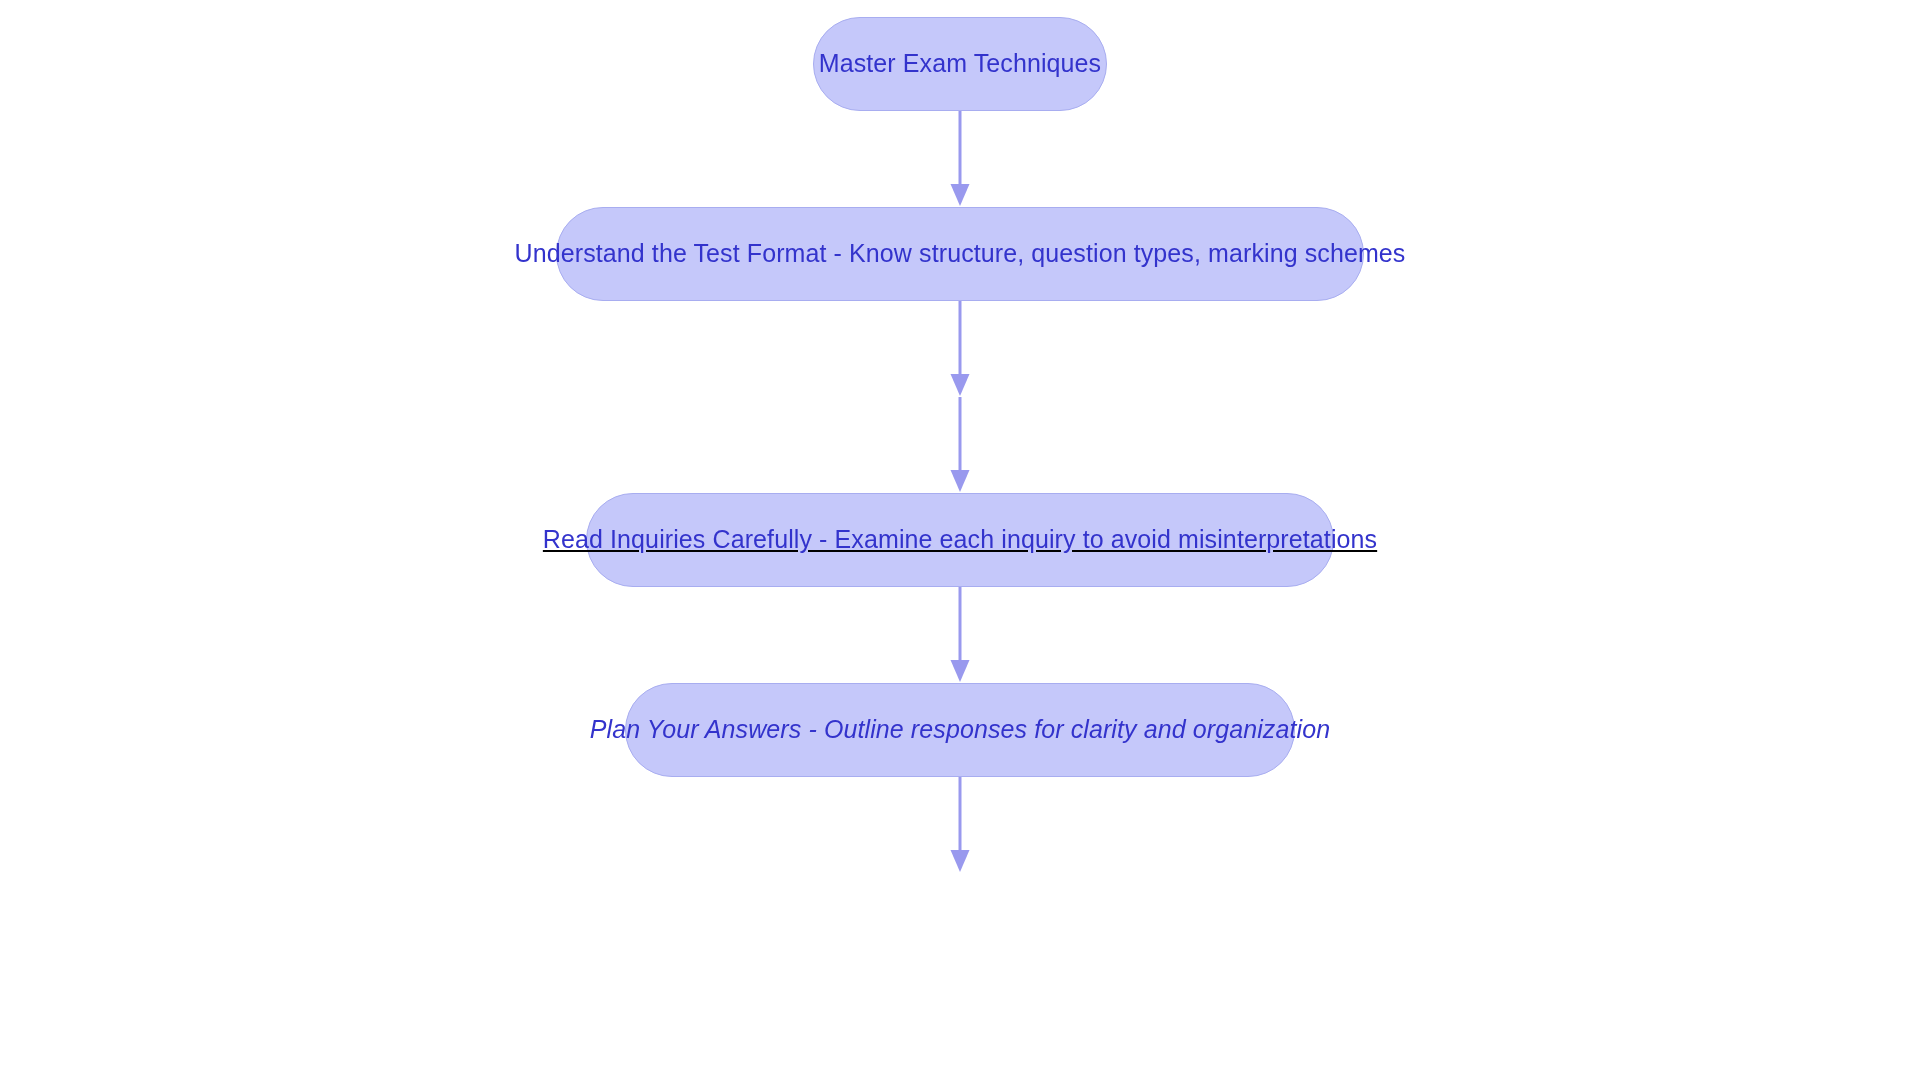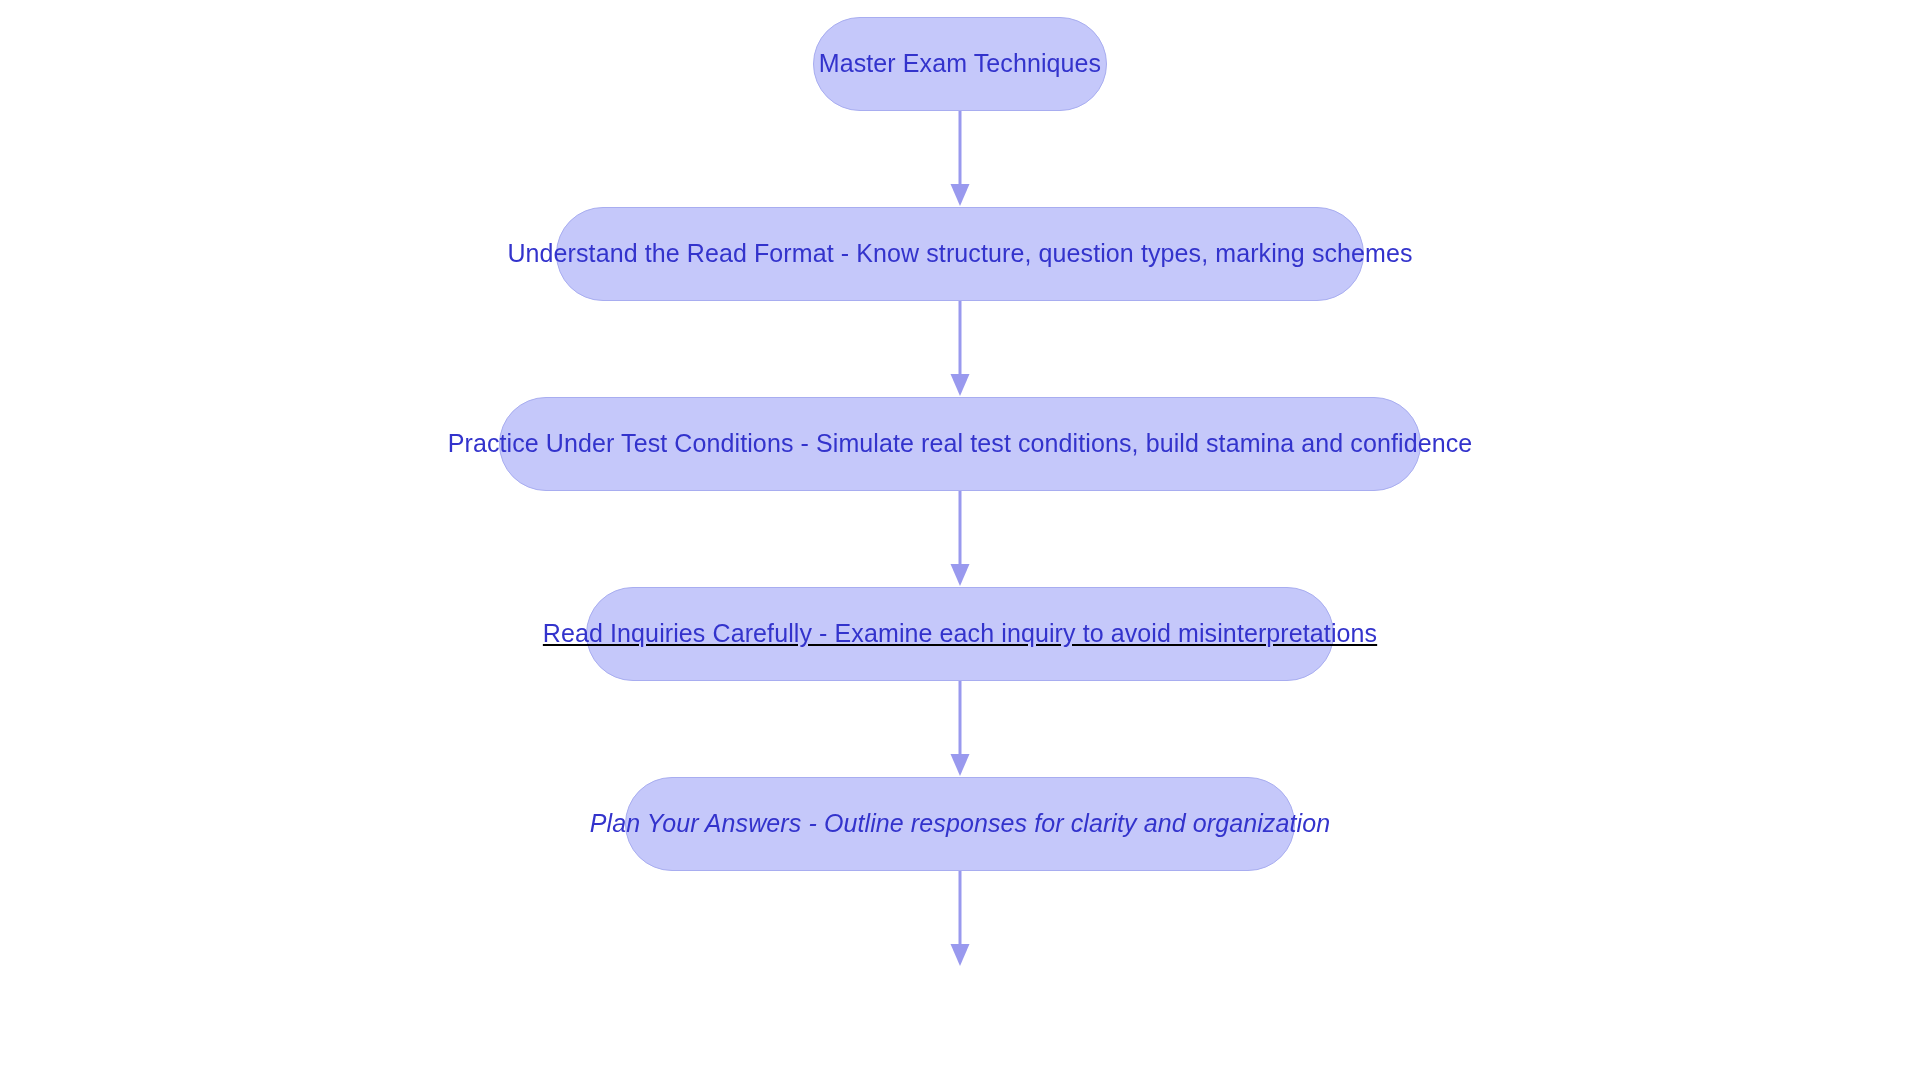--- a/index.html
+++ b/index.html
@@ -93,33 +93,30 @@
     </div>
 
     <div class="connector">
       <svg width="26" height="96" viewBox="0 0 26 96" aria-hidden="true">
         <line x1="13" y1="0" x2="13" y2="78" stroke="#9999ee" stroke-width="3"></line>
         <polygon points="13,95 3.5,73 22.5,73" fill="#9999ee"></polygon>
       </svg>
     </div>
 
     <div class="node node-w-1">
-      <span class="node-label">Understand the Read Format - Know structure, question types, marking schemes</span>
+      <span class="node-label">Understand the Test Format - Know structure, question types, marking schemes</span>
     </div>
 
     <div class="connector">
       <svg width="26" height="96" viewBox="0 0 26 96" aria-hidden="true">
         <line x1="13" y1="0" x2="13" y2="78" stroke="#9999ee" stroke-width="3"></line>
         <polygon points="13,95 3.5,73 22.5,73" fill="#9999ee"></polygon>
       </svg>
     </div>
 
-    <div class="node node-w-2">
-      <span class="node-label">Practice Under Test Conditions - Simulate real test conditions, build stamina and confidence</span>
-    </div>
 
     <div class="connector">
       <svg width="26" height="96" viewBox="0 0 26 96" aria-hidden="true">
         <line x1="13" y1="0" x2="13" y2="78" stroke="#9999ee" stroke-width="3"></line>
         <polygon points="13,95 3.5,73 22.5,73" fill="#9999ee"></polygon>
       </svg>
     </div>
 
     <div class="node node-w-3">
       <span class="node-label">Read Inquiries Carefully - Examine each inquiry to avoid misinterpretations</span>

